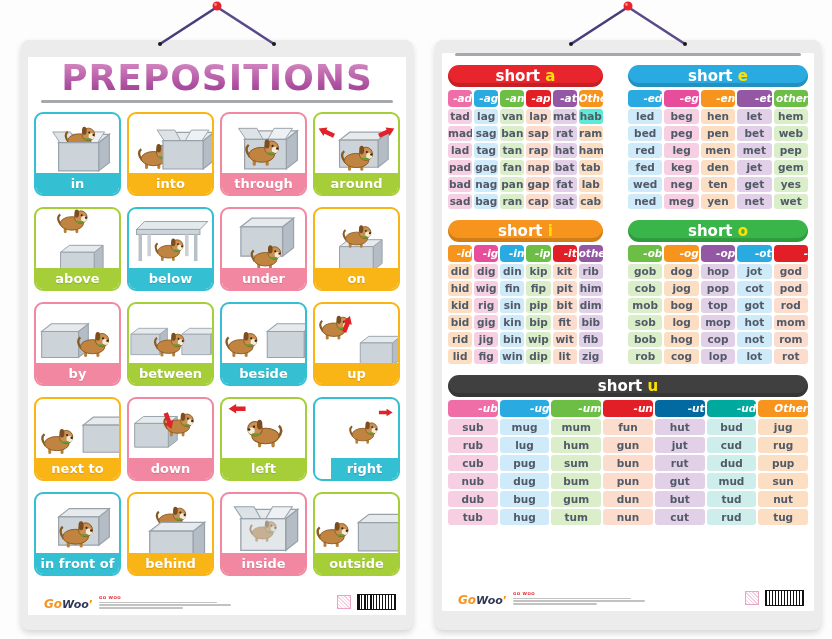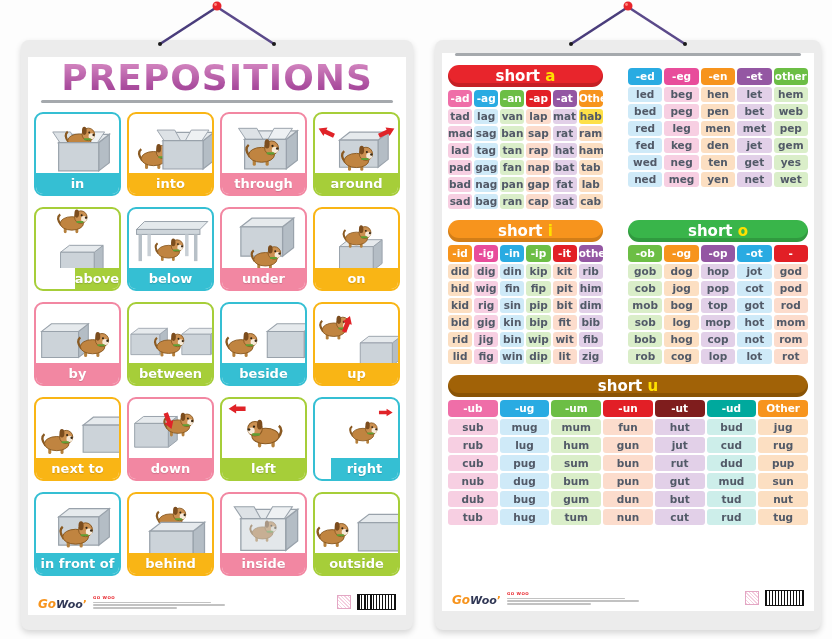--- a/index.html
+++ b/index.html
@@ -31,26 +31,26 @@
   .tables{padding:0 6px;}
   .trow{display:flex;justify-content:space-between;margin-bottom:11px;}
   .t-narrow{width:43%;}
   .t-wide{width:50%;}
   .t-u{width:100%;}
   .banner{height:22px;line-height:22px;border-radius:11px;color:#fff;font-weight:700;
           font-size:15px;text-align:center;box-shadow:inset 0 -4px 0 rgba(0,0,0,.15);}
   .vowel{color:#ffe000;}
   .pgrid{display:grid;gap:2px;margin-top:3px;}
   .hcell{height:17px;line-height:17px;border-radius:4px;color:#fff;font-weight:700;
-         font-size:10.5px;text-align:center;overflow:hidden;}
+         font-size:10.5px;text-align:right;overflow:hidden;font-style:italic;}
   .wcell{height:15px;line-height:15px;border-radius:3px;color:#5055633;text-align:center;
          font-size:10.5px;font-weight:700;color:#525a68;overflow:hidden;}
   .wcell.tall{height:16px;line-height:16px;}
   
-  .footer{position:absolute;bottom:2px;left:10px;right:10px;height:22px;display:flex;
+  .footer{position:absolute;bottom:2px;left:16px;right:10px;height:22px;display:flex;
           align-items:center;gap:6px;}
   .logo{white-space:nowrap;}
   .lg-go{color:#f7941d;font-style:italic;font-weight:900;font-size:12px;}
   .lg-woo{color:#303755;font-style:italic;font-weight:900;font-size:11px;}
   .lg-tick{color:#f7941d;font-weight:900;font-size:11px;}
   .addr{flex:0 0 auto;}
   .brand{font-size:4px;color:#e8252c;font-weight:700;letter-spacing:.5px;}
   .aline{height:1.6px;background:#c2c2c2;margin-top:1.2px;border-radius:1px;}
   .w1{width:118px}.w2{width:132px}.w3{width:84px}
   .spacer{flex:1;}
@@ -176,21 +176,21 @@
             </g>
             <g transform="translate(12,18) rotate(205)">
               <polygon points="-9,-2.4 1,-2.4 1,-5 9,0 1,5 1,2.4 -9,2.4" fill="#e02328"></polygon>
             </g>
             <g transform="translate(76,18) rotate(-25)">
               <polygon points="-9,-2.4 1,-2.4 1,-5 9,0 1,5 1,2.4 -9,2.4" fill="#e02328"></polygon>
             </g>
           </svg>
           <div class="card-label" style="background:#a6ce39">around</div>
         </div>
-        <div class="card" style="border-color: rgb(166, 206, 57); align-items: flex-end;">
+        <div class="card" style="border-color: rgb(166, 206, 57);">
           <svg viewBox="0 0 88 60" preserveAspectRatio="xMidYMid meet">
             <g transform="translate(26,32) scale(1.05)">
               <polygon points="34,12 43,5 43,29 34,36" fill="#b4bdc5" stroke="#99a2ab" stroke-width="1"></polygon>
               <polygon points="0,12 9,5 43,5 34,12" fill="#e6eaed" stroke="#99a2ab" stroke-width="1"></polygon>
             </g>
             <g transform="translate(26,32) scale(1.05)">
               <polygon points="0,12 34,12 34,36 0,36" fill="#ccd3d9" stroke="#99a2ab" stroke-width="1"></polygon>
             </g>
             <g transform="translate(38,14) scale(0.95,0.95)">
               <path d="M -12 2 Q -18 -6 -13 -10" stroke="#8a5a22" stroke-width="2.4" fill="none"></path>
@@ -611,21 +611,21 @@
               <div class="hcell" style="background:#29abe2">-ag</div>
               <div class="hcell" style="background:#6cbe45">-an</div>
               <div class="hcell" style="background:#e21f26">-ap</div>
               <div class="hcell" style="background:#9457a3">-at</div>
               <div class="hcell" style="background:#f7941d">Other</div>
               <div class="wcell" style="background:#f7cfe2">tad</div>
               <div class="wcell" style="background:#cfeaf8">lag</div>
               <div class="wcell" style="background:#daeec9">van</div>
               <div class="wcell" style="background:#fcdccc">lap</div>
               <div class="wcell" style="background:#e2d0e8">mat</div>
-              <div class="wcell" style="background:#fde047">hab</div>
+              <div class="wcell" style="background:#5eead4">hab</div>
               <div class="wcell" style="background:#f7cfe2">mad</div>
               <div class="wcell" style="background:#cfeaf8">sag</div>
               <div class="wcell" style="background:#daeec9">ban</div>
               <div class="wcell" style="background:#fcdccc">sap</div>
               <div class="wcell" style="background:#e2d0e8">rat</div>
               <div class="wcell" style="background:#fcdfc2">ram</div>
               <div class="wcell" style="background:#f7cfe2">lad</div>
               <div class="wcell" style="background:#cfeaf8">tag</div>
               <div class="wcell" style="background:#daeec9">tan</div>
               <div class="wcell" style="background:#fcdccc">rap</div>
@@ -645,20 +645,21 @@
               <div class="wcell" style="background:#fcdfc2">lab</div>
               <div class="wcell" style="background:#f7cfe2">sad</div>
               <div class="wcell" style="background:#cfeaf8">bag</div>
               <div class="wcell" style="background:#daeec9">ran</div>
               <div class="wcell" style="background:#fcdccc">cap</div>
               <div class="wcell" style="background:#e2d0e8">sat</div>
               <div class="wcell" style="background:#fcdfc2">cab</div>
             </div>
           </div>
           <div class="ptable t-wide">
+            <div class="banner" style="background:#29abe2"><span>short </span><span class="vowel">e</span></div>
             <div class="pgrid" style="grid-template-columns:repeat(5,1fr)">
               <div class="hcell" style="background:#29abe2">-ed</div>
               <div class="hcell" style="background:#e84d9b">-eg</div>
               <div class="hcell" style="background:#f7941d">-en</div>
               <div class="hcell" style="background:#9457a3">-et</div>
               <div class="hcell" style="background:#6cbe45">other</div>
               <div class="wcell" style="background:#cfeaf8">led</div>
               <div class="wcell" style="background:#f7cfe2">beg</div>
               <div class="wcell" style="background:#fcdfc2">hen</div>
               <div class="wcell" style="background:#e2d0e8">let</div>
@@ -775,27 +776,27 @@
               <div class="wcell" style="background:#daeec9">rob</div>
               <div class="wcell" style="background:#fcdfc2">cog</div>
               <div class="wcell" style="background:#e2d0e8">lop</div>
               <div class="wcell" style="background:#cfeaf8">lot</div>
               <div class="wcell" style="background:#fcdccc">rot</div>
             </div>
           </div>
         </div>
       <div class="trow" id="trowU">
           <div class="ptable t-u">
-            <div class="banner" style="background:#a16207"><span>short </span><span class="vowel">u</span></div>
+            <div class="banner" style="background:#404040"><span>short </span><span class="vowel">u</span></div>
             <div class="pgrid" style="grid-template-columns:repeat(7,1fr)">
               <div class="hcell" style="background:#ef6ea8">-ub</div>
               <div class="hcell" style="background:#29abe2">-ug</div>
               <div class="hcell" style="background:#6cbe45">-um</div>
               <div class="hcell" style="background:#e21f26">-un</div>
-              <div class="hcell" style="background:#7f1d1d">-ut</div>
+              <div class="hcell" style="background:#0369a1">-ut</div>
               <div class="hcell" style="background:#00a99d">-ud</div>
               <div class="hcell" style="background:#f7941d">Other</div>
               <div class="wcell tall" style="background:#f7cfe2">sub</div>
               <div class="wcell tall" style="background:#cfeaf8">mug</div>
               <div class="wcell tall" style="background:#daeec9">mum</div>
               <div class="wcell tall" style="background:#fcdccc">fun</div>
               <div class="wcell tall" style="background:#e2d0e8">hut</div>
               <div class="wcell tall" style="background:#cdeeea">bud</div>
               <div class="wcell tall" style="background:#fcdfc2">jug</div>
               <div class="wcell tall" style="background:#f7cfe2">rub</div>

